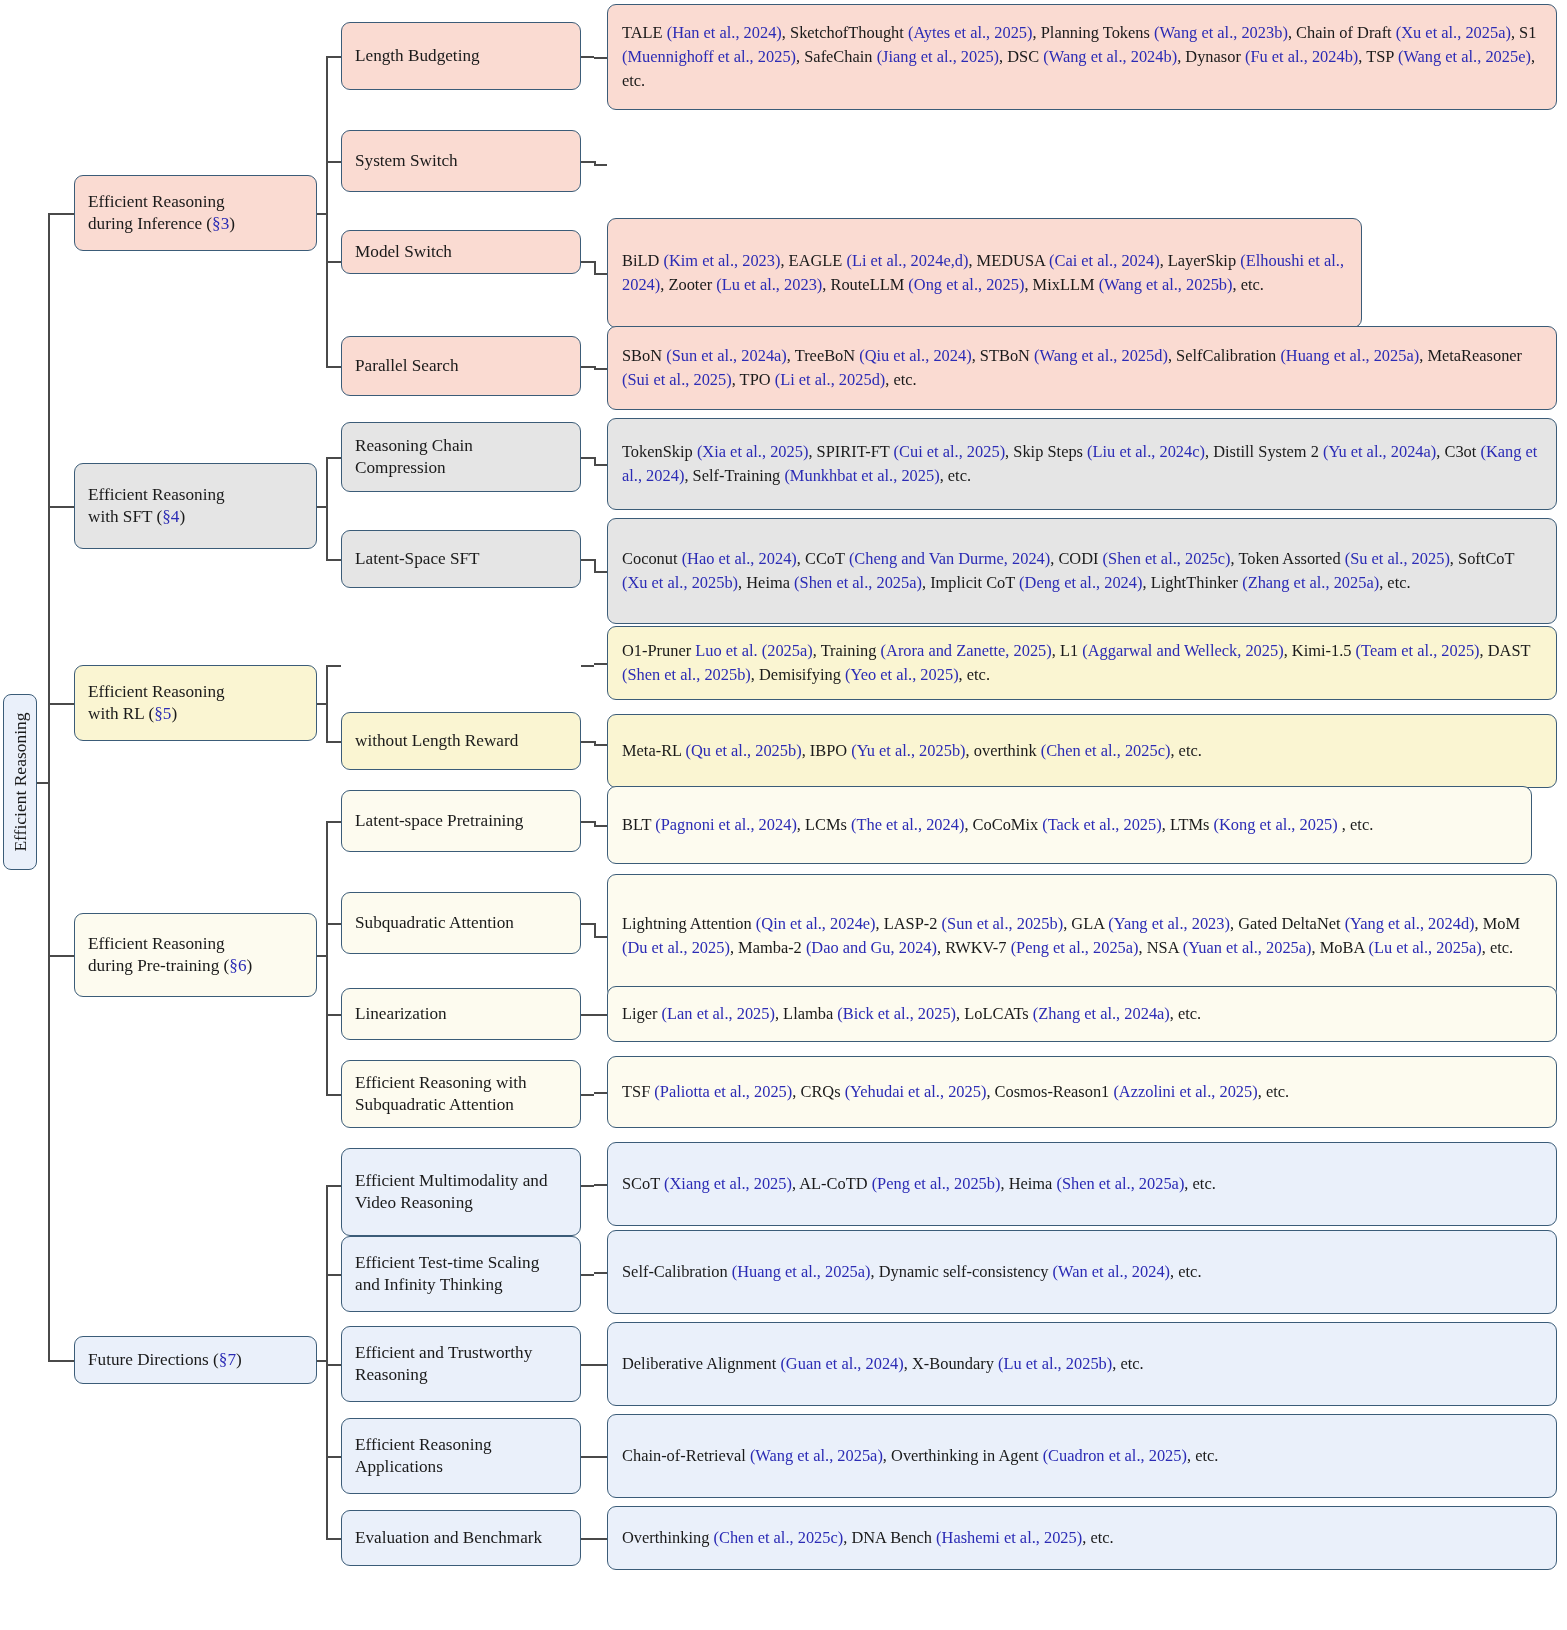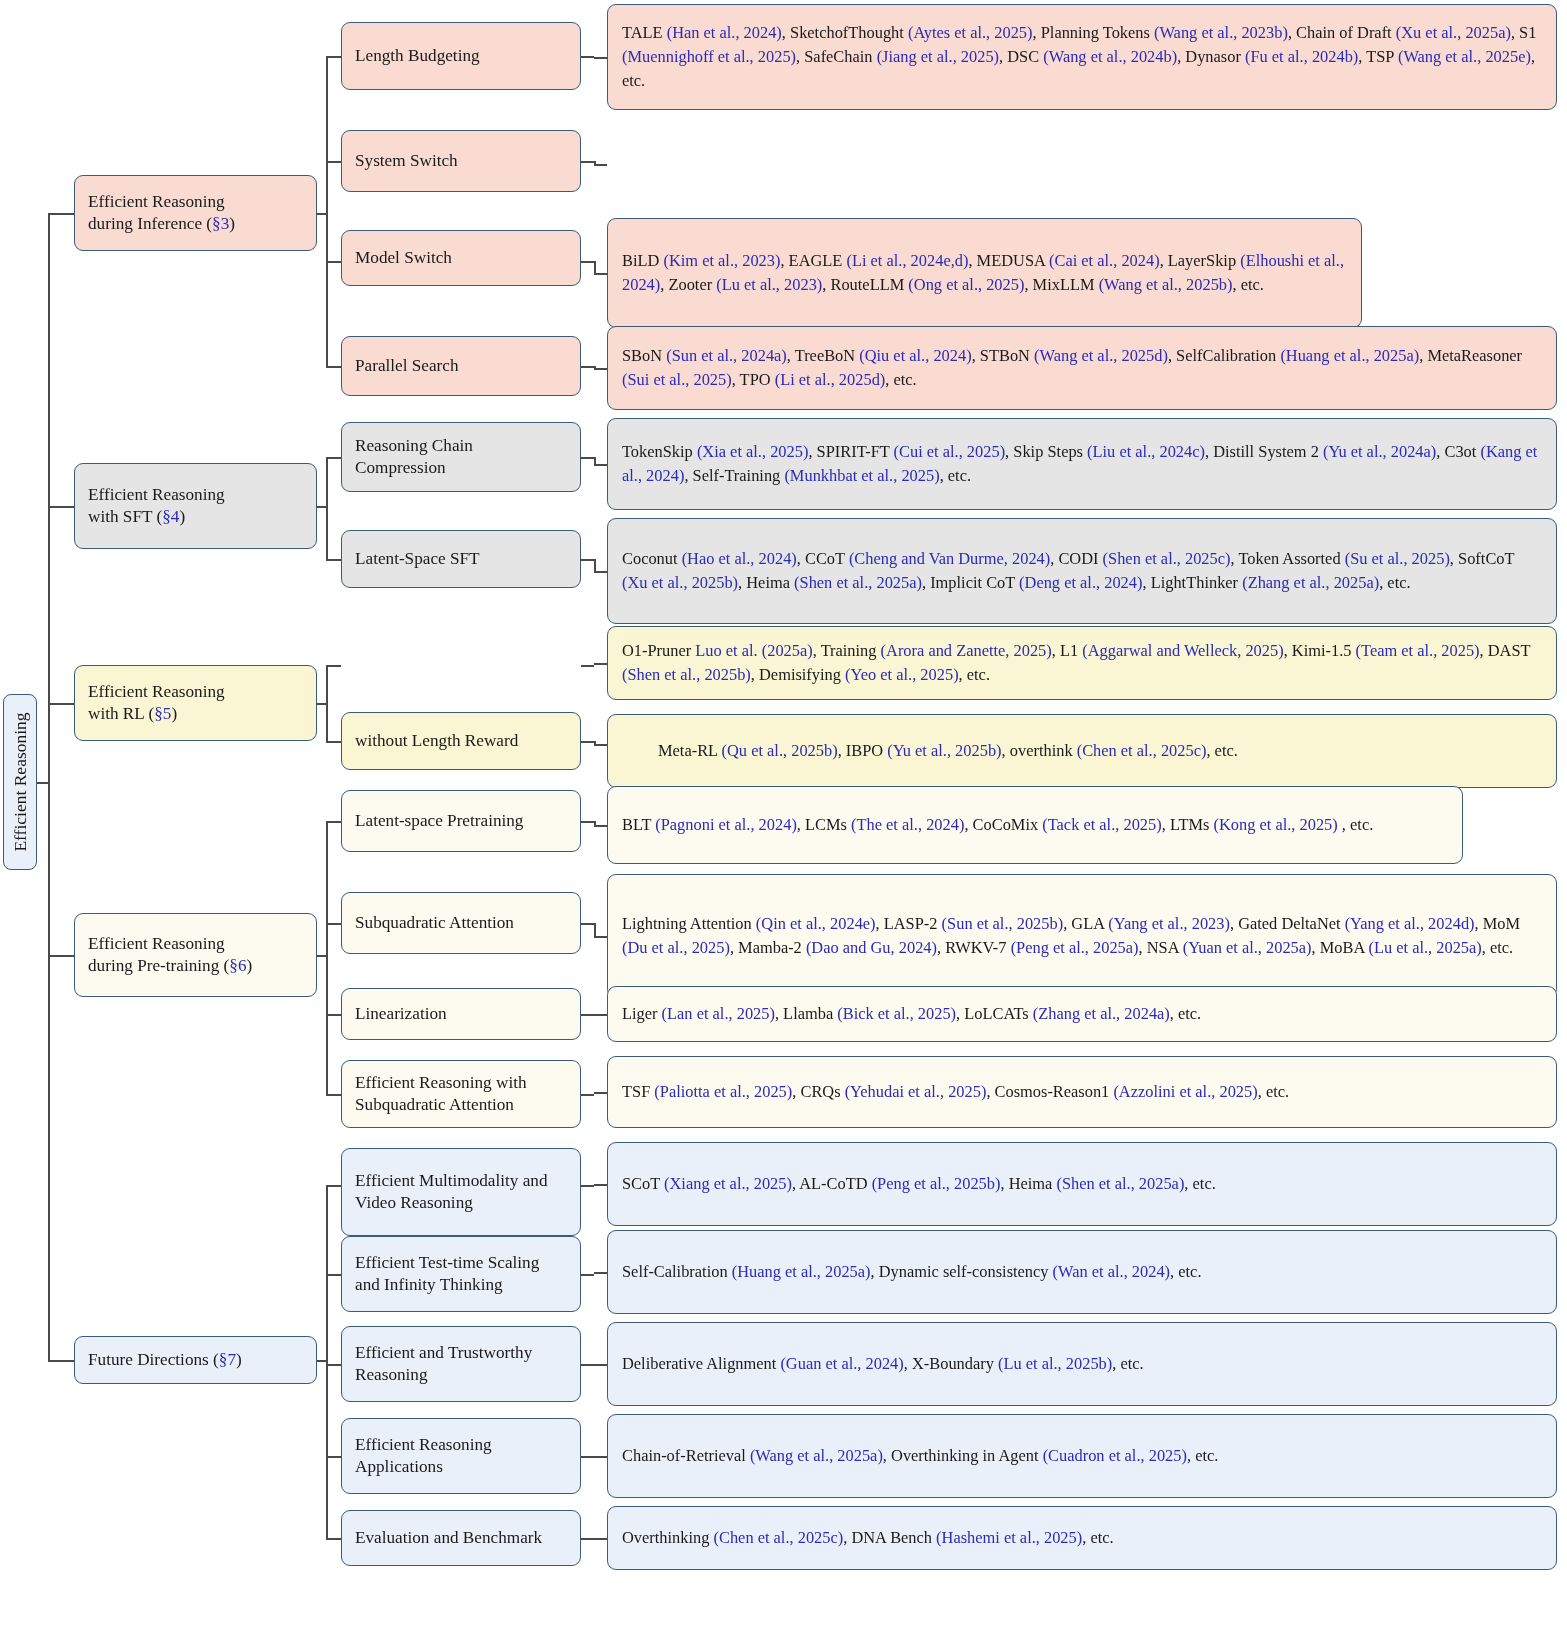--- a/index.html
+++ b/index.html
@@ -59,21 +59,21 @@
       <div class="txt">TALE <span class="cite">(Han et al., 2024)</span>, SketchofThought <span class="cite">(Aytes et al., 2025)</span>, Planning Tokens <span class="cite">(Wang et al., 2023b)</span>, Chain of Draft <span class="cite">(Xu et al., 2025a)</span>, S1 <span class="cite">(Muennighoff et al., 2025)</span>, SafeChain <span class="cite">(Jiang et al., 2025)</span>, DSC <span class="cite">(Wang et al., 2024b)</span>, Dynasor <span class="cite">(Fu et al., 2024b)</span>, TSP <span class="cite">(Wang et al., 2025e)</span>,  etc.</div>
     </div>
     <div class="ln lnh" style="left: 326px; top: 161px; width: 15px; height: 1.5px;"></div>
     <div class="node lvl2 c-pink" style="left: 341px; top: 130px; width: 240px; height: 62px;">
       <div class="txt">System Switch</div>
     </div>
     <div class="ln lnh" style="left: 581px; top: 161px; width: 13px; height: 1.5px;"></div>
     <div class="ln lnv" style="left: 594px; top: 161px; width: 1.5px; height: 3px;"></div>
     <div class="ln lnh" style="left: 594px; top: 164px; width: 13px; height: 1.5px;"></div>
     <div class="ln lnh" style="left: 326px; top: 261px; width: 15px; height: 1.5px;"></div>
-    <div class="node lvl2 c-pink" style="left: 341px; top: 230px; width: 240px; height: 56px;">
+    <div class="node lvl2 c-pink" style="left: 341px; top: 230px; width: 240px; height: 44px;">
       <div class="txt">Model Switch</div>
     </div>
     <div class="ln lnh" style="left: 581px; top: 261px; width: 13px; height: 1.5px;"></div>
     <div class="ln lnv" style="left: 594px; top: 261px; width: 1.5px; height: 12px;"></div>
     <div class="ln lnh" style="left: 594px; top: 273px; width: 13px; height: 1.5px;"></div>
     <div class="node leaf c-pink" style="left: 607px; top: 218px; width: 755px; height: 110px;">
       <div class="txt">BiLD <span class="cite">(Kim et al., 2023)</span>, EAGLE <span class="cite">(Li et al., 2024e,d)</span>, MEDUSA <span class="cite">(Cai et al., 2024)</span>, LayerSkip <span class="cite">(Elhoushi et al., 2024)</span>,  Zooter <span class="cite">(Lu et al., 2023)</span>, RouteLLM <span class="cite">(Ong et al., 2025)</span>, MixLLM <span class="cite">(Wang et al., 2025b)</span>,  etc.</div>
     </div>
     <div class="ln lnh" style="left: 326px; top: 366px; width: 15px; height: 1.5px;"></div>
     <div class="node lvl2 c-pink" style="left: 341px; top: 336px; width: 240px; height: 60px;">
@@ -124,37 +124,37 @@
     <div class="node leaf c-yellow" style="left: 607px; top: 626px; width: 950px; height: 74px;">
       <div class="txt">O1-Pruner <span class="cite">Luo et al.</span> <span class="cite">(2025a)</span>, Training <span class="cite">(Arora and Zanette, 2025)</span>, L1 <span class="cite">(Aggarwal and Welleck, 2025)</span>, Kimi-1.5 <span class="cite">(Team et al., 2025)</span>, DAST <span class="cite">(Shen et al., 2025b)</span>, Demisifying <span class="cite">(Yeo et al., 2025)</span>, etc.</div>
     </div>
     <div class="ln lnh" style="left: 326px; top: 741px; width: 15px; height: 1.5px;"></div>
     <div class="node lvl2 c-yellow" style="left: 341px; top: 712px; width: 240px; height: 58px;">
       <div class="txt">without Length Reward</div>
     </div>
     <div class="ln lnh" style="left: 581px; top: 741px; width: 13px; height: 1.5px;"></div>
     <div class="ln lnv" style="left: 594px; top: 741px; width: 1.5px; height: 3px;"></div>
     <div class="ln lnh" style="left: 594px; top: 744px; width: 13px; height: 1.5px;"></div>
-    <div class="node leaf c-yellow" style="left: 607px; top: 714px; width: 950px; height: 74px; padding-left: 36px;">
+    <div class="node leaf c-yellow" style="left: 607px; top: 714px; width: 950px; height: 74px;">
       <div class="txt">Meta-RL <span class="cite">(Qu et al., 2025b)</span>, IBPO <span class="cite">(Yu et al., 2025b)</span>, overthink <span class="cite">(Chen et al., 2025c)</span>, etc.</div>
     </div>
     <div class="ln lnh" style="left: 48px; top: 955px; width: 26px; height: 1.5px;"></div>
     <div class="node lvl1 c-ivory" style="left: 74px; top: 913px; width: 243px; height: 84px;">
       <div class="txt">Efficient Reasoning<br>during Pre-training (<span class="sec">§6</span>)</div>
     </div>
     <div class="ln lnv" style="left: 326px; top: 821px; width: 1.5px; height: 273px;"></div>
     <div class="ln lnh" style="left: 317px; top: 955px; width: 10.5px; height: 1.5px;"></div>
     <div class="ln lnh" style="left: 326px; top: 821px; width: 15px; height: 1.5px;"></div>
     <div class="node lvl2 c-ivory" style="left: 341px; top: 790px; width: 240px; height: 62px;">
       <div class="txt">Latent-space Pretraining</div>
     </div>
     <div class="ln lnh" style="left: 581px; top: 821px; width: 13px; height: 1.5px;"></div>
     <div class="ln lnv" style="left: 594px; top: 821px; width: 1.5px; height: 4px;"></div>
     <div class="ln lnh" style="left: 594px; top: 825px; width: 13px; height: 1.5px;"></div>
-    <div class="node leaf c-ivory" style="left: 607px; top: 786px; width: 856px; height: 78px;">
+    <div class="node leaf c-ivory" style="left: 607px; top: 786px; width: 925px; height: 78px;">
       <div class="txt">BLT <span class="cite">(Pagnoni et al., 2024)</span>, LCMs <span class="cite">(The et al., 2024)</span>, CoCoMix <span class="cite">(Tack et al., 2025)</span>, LTMs <span class="cite">(Kong et al., 2025)</span> , etc.</div>
     </div>
     <div class="ln lnh" style="left: 326px; top: 923px; width: 15px; height: 1.5px;"></div>
     <div class="node lvl2 c-ivory" style="left: 341px; top: 892px; width: 240px; height: 62px;">
       <div class="txt">Subquadratic Attention</div>
     </div>
     <div class="ln lnh" style="left: 581px; top: 923px; width: 13px; height: 1.5px;"></div>
     <div class="ln lnv" style="left: 594px; top: 923px; width: 1.5px; height: 13px;"></div>
     <div class="ln lnh" style="left: 594px; top: 936px; width: 13px; height: 1.5px;"></div>
     <div class="node leaf c-ivory" style="left: 607px; top: 874px; width: 950px; height: 124px;">

